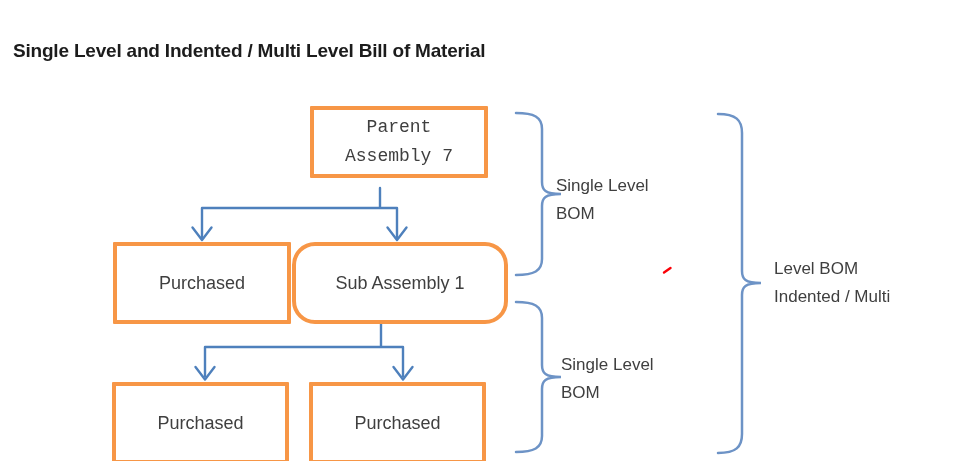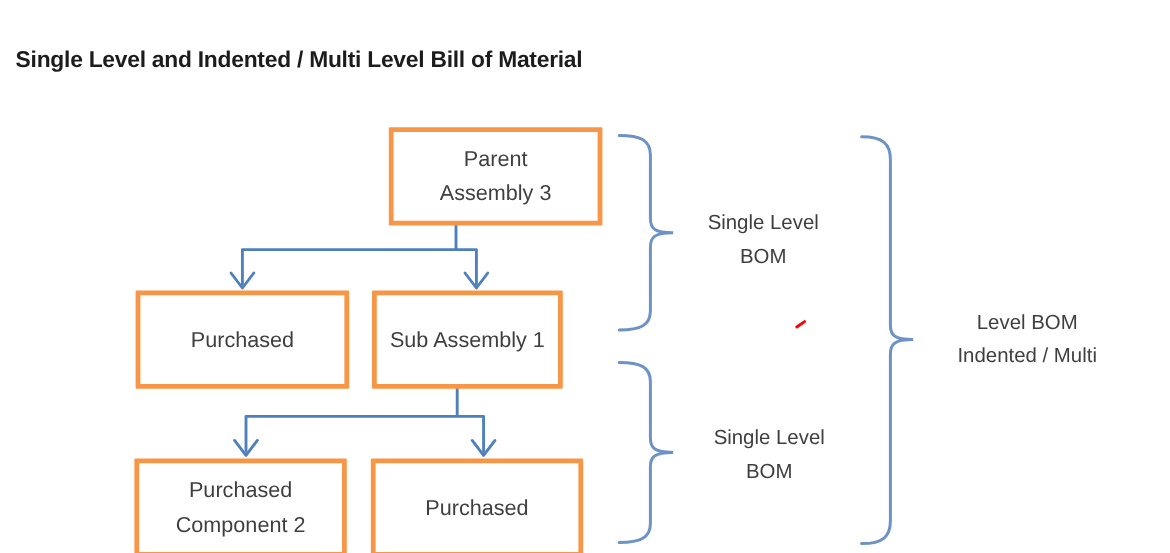--- a/index.html
+++ b/index.html
@@ -62,21 +62,21 @@
     justify-content: center;
     text-align: center;
     font-size: 18px;
     line-height: 29px;
     color: var(--text, #3f3f3f);
   }
   .box span:empty { display: none; }
   .brace-label {
     position: absolute;
     width: 160px;
-    text-align: center;
+    text-align: left;
     font-size: 17px;
     line-height: 28px;
     color: var(--text, #3f3f3f);
   }
   .brace-label span { display: block; }
 </style>
 </head>
 <body>
 
 <div class="canvas">
@@ -93,37 +93,36 @@
     <path class="connector" d="M195.5 333 L205 345.5 L214.5 333"></path>
     <path class="connector" d="M393.5 333 L403 345.5 L412.5 333"></path>
 
     <path class="brace" d="M516 79 C534 79 542 83 542 95 L542 148 C542 156 545 160 561 160 C545 160 542 164 542 172 L542 225 C542 237 534 241 516 241"></path>
     <path class="brace" d="M516 268 C534 268 542 272 542 284 L542 331 C542 339 545 343 561 343 C545 343 542 347 542 355 L542 402 C542 414 534 418 516 418"></path>
     <path class="brace" d="M718 80 C736 80 742 86 742 99 L742 237 C742 245 745 249 761 249 C745 249 742 253 742 261 L742 400 C742 413 736 419 718 419"></path>
 
     <path class="redmark" d="M664 238.5 L670.5 234"></path>
   </svg>
 
-  <div class="box" style="left:324px; top:72px; width:178px; height:82px;">
+  <div class="box" style="left:310px; top:72px; width:178px; height:72px;font-family:Liberation Mono, monospace;">
     <span>Parent</span>
-    <span>Assembly 3</span>
+    <span>Assembly 7</span>
   </div>
 
   <div class="box" style="left:113px; top:208px; width:178px; height:82px;">
     <span>Purchased</span>
   </div>
 
-  <div class="box" style="left:310px; top:208px; width:159px; height:82px;">
+  <div class="box" style="left:292px; top:208px; width:216px; height:82px;border-radius:23px;">
     <span>Sub Assembly 1</span>
 
   </div>
 
   <div class="box" style="left:112px; top:348px; width:177px; height:82px;">
     <span>Purchased</span>
-    <span>Component 2</span>
   </div>
 
   <div class="box" style="left:309px; top:348px; width:177px; height:82px;">
     <span>Purchased</span>
   </div>
 
   <div class="brace-label" style="left:556px; top:138px;">
     <span>Single Level</span>
     <span>BOM</span>
   </div>

